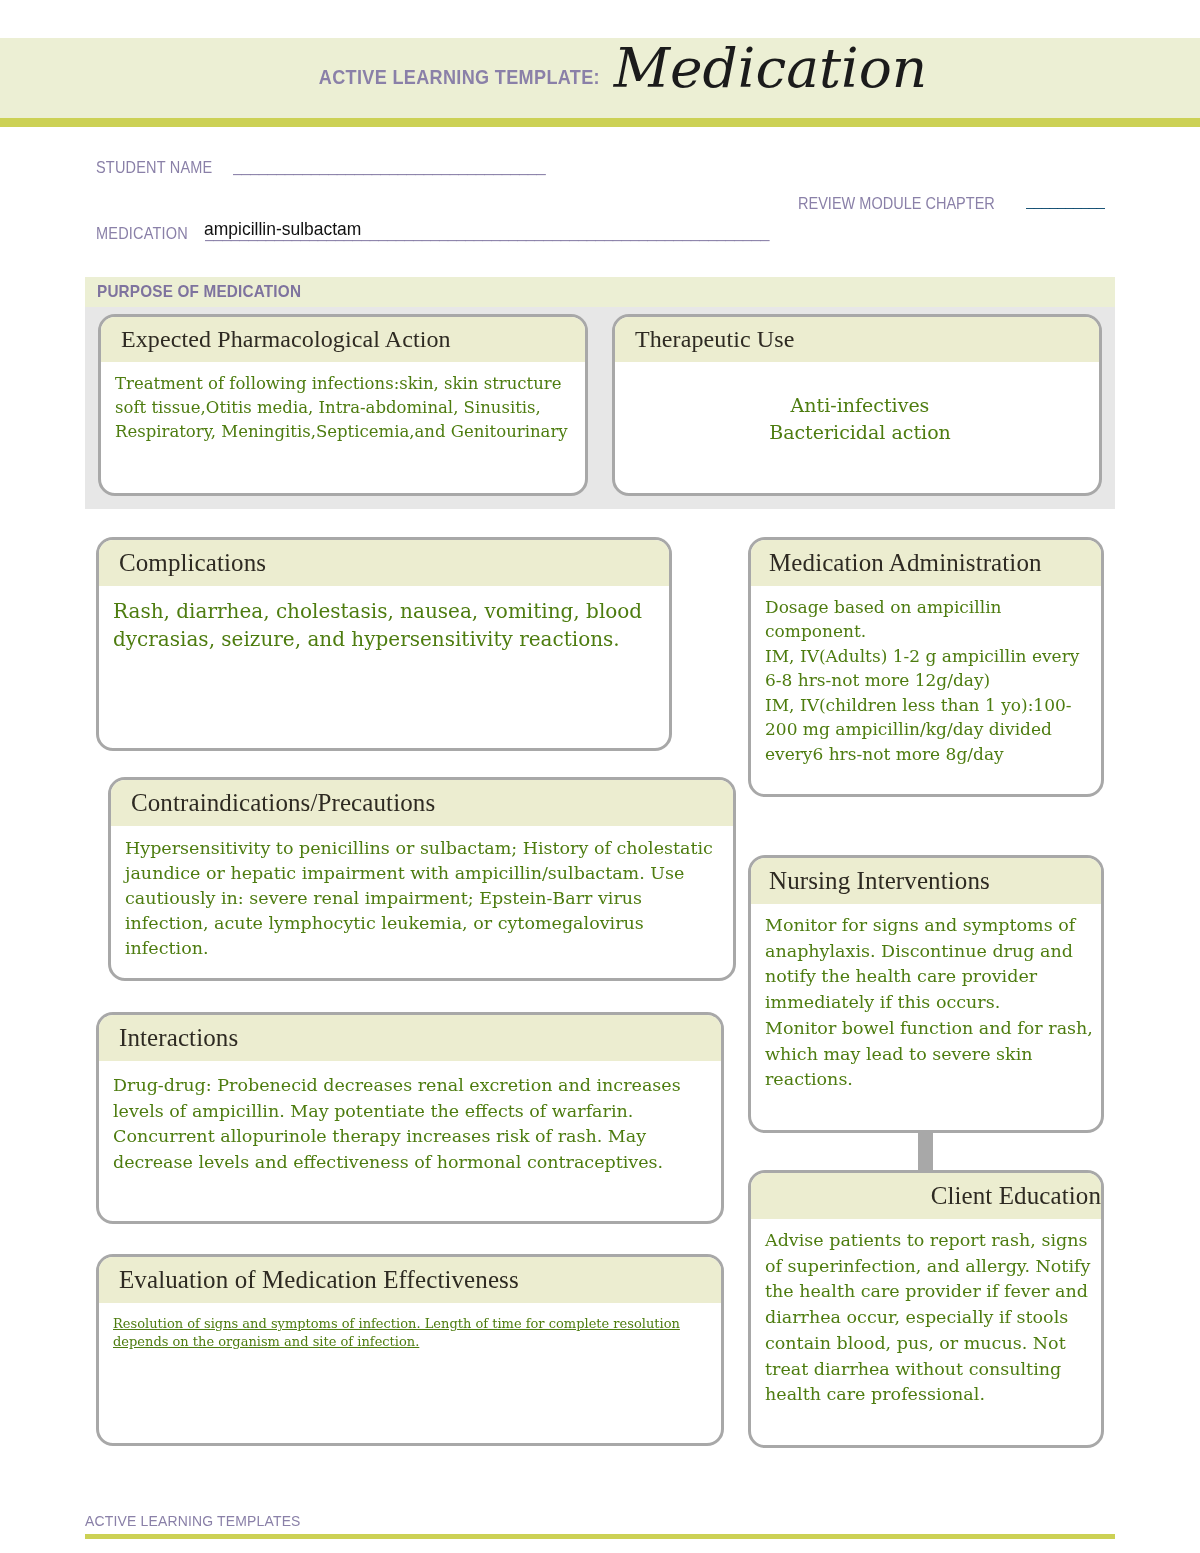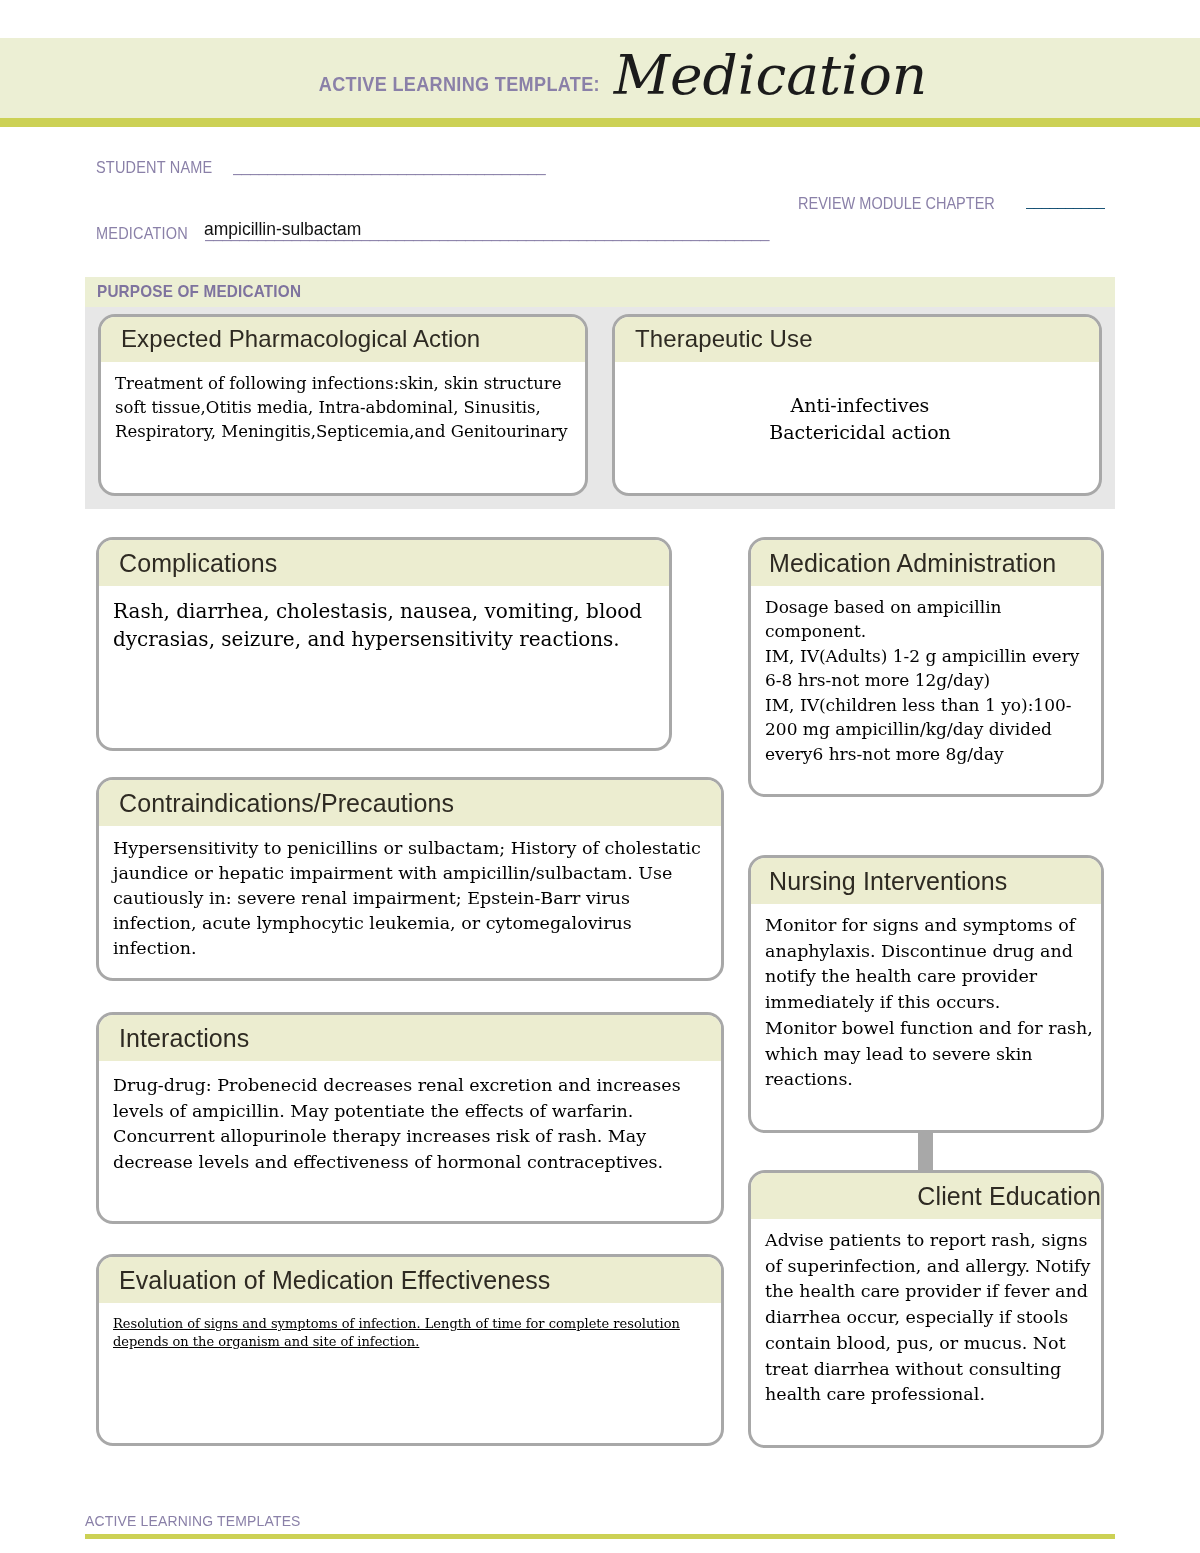--- a/index.html
+++ b/index.html
@@ -15,21 +15,21 @@
   
   #header-band {
     position: absolute; left: 0; top: 38px; width: 1200px; height: 80px;
     background: #ecefd4;
   }
   #header-stripe {
     position: absolute; left: 0; top: 118px; width: 1200px; height: 9px;
     background: #ccd155;
   }
   #header-inner {
-    position: absolute; left: 0; top: 33px; width: 1200px; height: 80px;
+    position: absolute; left: 0; top: 26px; width: 1200px; height: 80px;
     display: flex; align-items: flex-end; justify-content: center;
     padding-bottom: 8px;
   }
   #template-eyebrow {
     font-family: "Liberation Sans", sans-serif;
     font-size: 21px; font-weight: bold; letter-spacing: 0.4px;
     color: #8a80a8;
     transform: scaleX(0.86);
     transform-origin: right bottom;
     margin-right: 14px;
@@ -127,47 +127,47 @@
     background: #ffffff;
     border: 3px solid #a8a8a8;
     border-radius: 17px;
     overflow: hidden;
   }
   .card-head {
     background: #ecedd0;
     padding: 9px 0 9px 20px;
   }
   .card-head-title {
-    font-family: Liberation Sans, sans-serif;
+    font-family: Liberation Serif, serif;
     font-size: 25px;
     color: #2e2a22;
     letter-spacing: 0.1px;
     line-height: 1.12;
     white-space: nowrap;
   }
   .card-body {
     padding: 10px 14px 8px 16px;
     font-family: "DejaVu Serif", serif;
     font-size: 17.5px;
-    color: #000000;
+    color: #4d7c0f;
     line-height: 1.42;
   }
 
   
   #card-epa { left: 98px; top: 314px; width: 490px; height: 182px; }
   #card-epa .card-head-title { font-size: 24px; }
   #card-epa .card-body { font-size: 16.5px; line-height: 1.47; padding-left: 14px; padding-right: 8px; }
   #card-tu  { left: 612px; top: 314px; width: 490px; height: 182px; }
   #card-tu .card-head-title { font-size: 24px; }
   #card-tu .card-body { font-size: 19px; line-height: 1.45; padding-top: 30px; padding-left: 20px; }
 
   
   #card-complications { left: 96px; top: 537px; width: 576px; height: 214px; }
   #card-complications .card-body { font-size: 20px; line-height: 1.38; padding-top: 12px; padding-left: 14px; }
-  #card-contra { left: 96px; top: 777px; width: 628px; height: 204px; }
+  #card-contra { left: 108px; top: 777px; width: 628px; height: 204px; }
   #card-contra .card-body { font-size: 17.5px; line-height: 1.43; padding-top: 10px; padding-left: 14px; padding-right: 10px; }
   #card-interactions { left: 96px; top: 1012px; width: 628px; height: 212px; }
   #card-interactions .card-body { font-size: 17.5px; line-height: 1.47; padding-top: 12px; padding-left: 14px; padding-right: 6px; }
   #card-evaluation { left: 96px; top: 1254px; width: 628px; height: 192px; }
   #card-evaluation .card-body { font-size: 13px; line-height: 1.42; padding-top: 12px; padding-left: 14px; padding-right: 10px; text-decoration: underline; }
 
   
   #card-medadmin { left: 748px; top: 537px; width: 356px; height: 260px; }
   #card-medadmin .card-head { padding-left: 18px; }
   #card-medadmin .card-body { font-size: 17px; line-height: 1.44; padding-top: 9px; padding-left: 14px; padding-right: 4px; }

